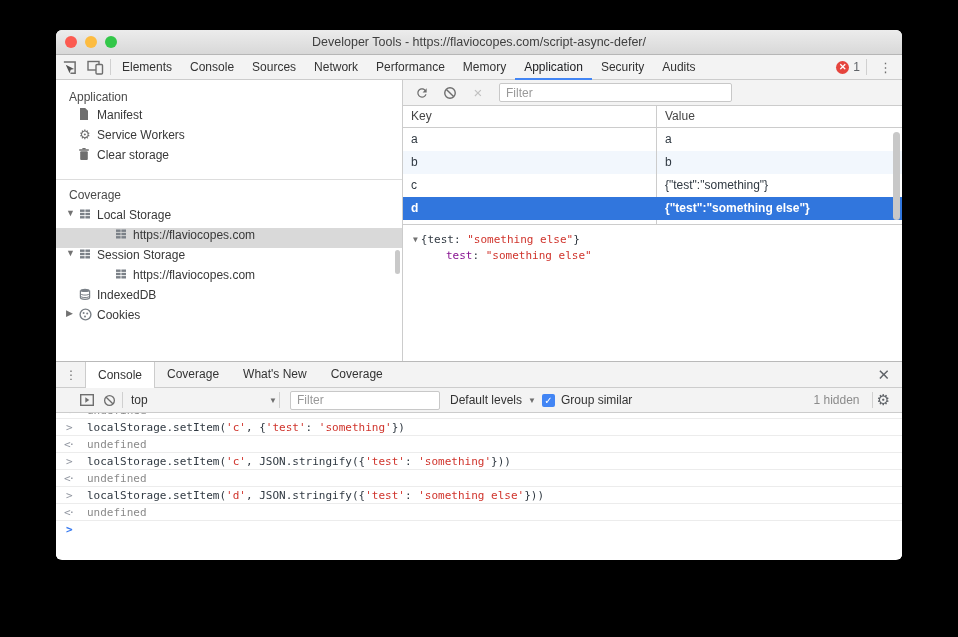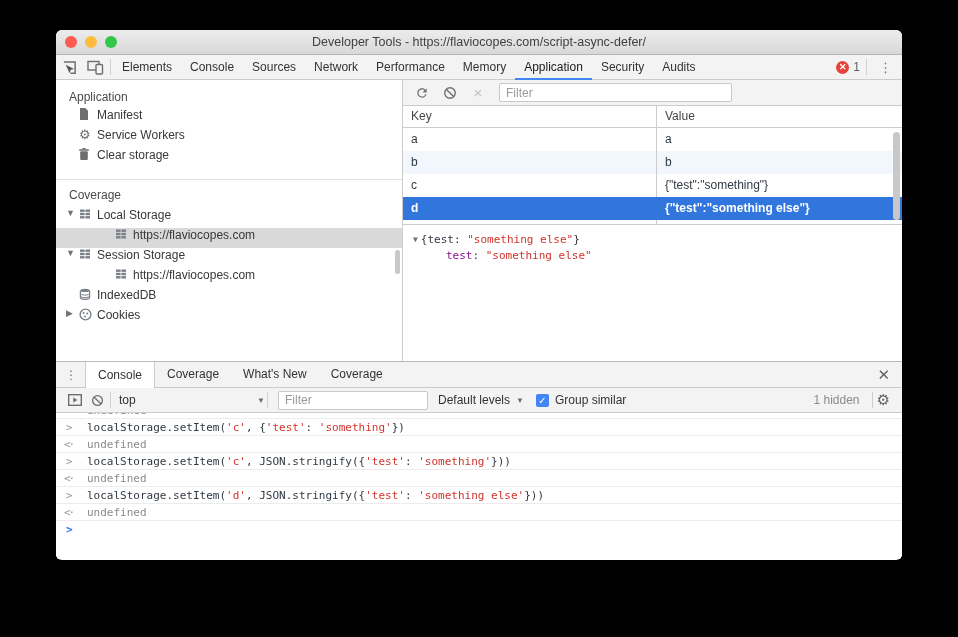--- a/index.html
+++ b/index.html
@@ -71,27 +71,27 @@
   .seg-code{color:#303942}
 
   
   .drawer{height:198px;border-top:1px solid #b9b9b9;display:flex;flex-direction:column;background:#fff}
   .drawer-tabbar{height:26px;background:var(--toolbg);border-bottom:1px solid var(--bord);display:flex;align-items:center;font-size:12px;color:#333}
   .drawer-kebab{color:var(--icon);font-size:12px;padding:0 8px 0 9px}
   .dtab{padding:0 12px;height:25px;line-height:25px;cursor:default}
   .dtab.selected{background:#fff;border-left:1px solid var(--bord);border-right:1px solid var(--bord);height:26px;margin-bottom:-1px;line-height:26px}
   .closex{color:#5f6368;font-size:15px;padding:0 12px;cursor:default}
 
-  .console-toolbar{height:25px;background:var(--toolbg);border-bottom:1px solid var(--bord);display:flex;align-items:center;font-size:12px;color:#333;padding-left:8px}
+  .console-toolbar{height:25px;background:var(--toolbg);border-bottom:1px solid var(--bord);display:flex;align-items:center;font-size:12px;color:#333;padding-left:20px}
   .ctb-icon{width:22px;height:22px;display:flex;align-items:center;justify-content:center}
   .ctx-select{display:flex;align-items:center;width:152px;padding-left:6px;color:#333}
   .caret{font-size:8px;color:var(--icon);margin-left:6px}
   .cfilter{width:150px;height:19px;border:1px solid #c8c8c8;border-radius:2px;font-size:12px;padding:0 6px;outline:none;font-family:"Liberation Sans",sans-serif;margin:0 10px 0 8px;background:#fff}
   .cfilter::placeholder{color:#999}
-  .levels{display:flex;align-items:center;margin-right:12px}
+  .levels{display:flex;align-items:center;margin-right:6px}
   .chkbox{width:13px;height:13px;border-radius:2px;background:var(--chk);color:#fff;font-size:10px;line-height:13px;text-align:center;margin-right:6px}
   .hiddenlbl{color:#8b8b8b;margin:0 10px 0 12px}
   .gear{font-size:15px;color:#5f6368;padding:0 12px 0 2px}
 
   .console-log{flex:1;background:#fff;font-family:"DejaVu Sans Mono",monospace;font-size:11px;color:#303942;overflow:hidden}
   .entry{position:relative;height:17px;line-height:17px;border-bottom:1px solid #ececec;padding-left:31px;white-space:nowrap}
   .entry.clipped{height:6px;overflow:hidden}
   .entry.clipped .inner{margin-top:-11px}
   .entry .chev{position:absolute;left:10px;color:#9196a0}
   .entry.result{color:#8a8a8a}

